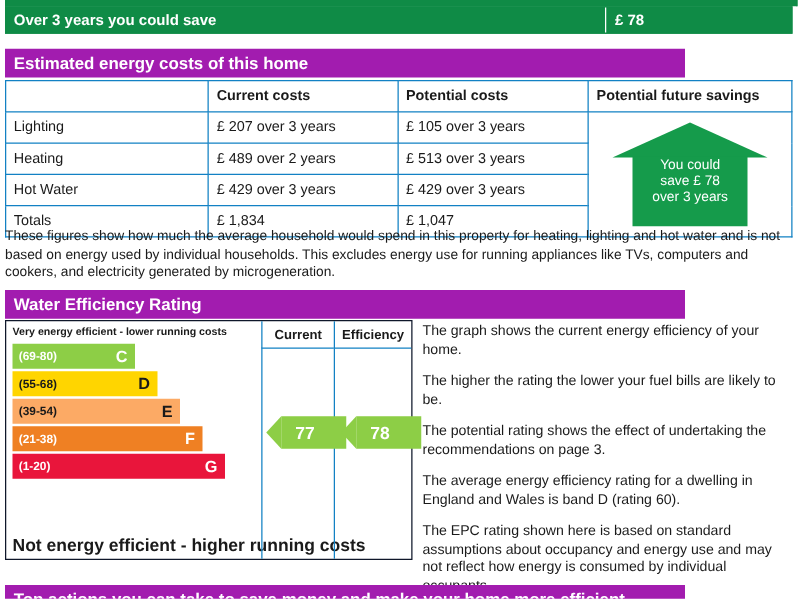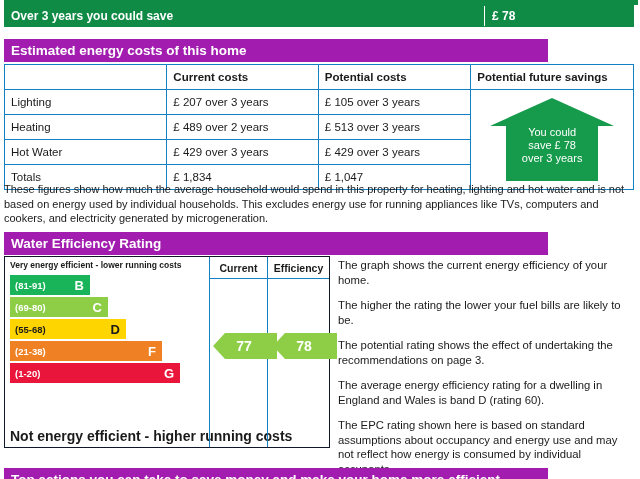--- a/index.html
+++ b/index.html
@@ -333,31 +333,31 @@
 
   <div class="explain">These figures show how much the average household would spend in this property for heating, lighting and hot water and is not based on energy used by individual households. This excludes energy use for running appliances like TVs, computers and cookers, and electricity generated by microgeneration.</div>
 
   <div class="section-header" id="eer-header">Water Efficiency Rating</div>
 
   <div class="eer-box">
     <div class="eer-caption-top">Very energy efficient - lower running costs</div>
     <div class="eer-caption-bottom">Not energy efficient - higher running costs</div>
 
     <div class="bands">
-      <div class="band b">
-        <span class="rng">(81-91)</span>
-        <span class="ltr">B</span>
-      </div>
       <div class="band c">
         <span class="rng">(69-80)</span>
         <span class="ltr">C</span>
       </div>
       <div class="band d">
         <span class="rng">(55-68)</span>
         <span class="ltr">D</span>
+      </div>
+      <div class="band e">
+        <span class="rng">(39-54)</span>
+        <span class="ltr">E</span>
       </div>
       <div class="band f">
         <span class="rng">(21-38)</span>
         <span class="ltr">F</span>
       </div>
       <div class="band g">
         <span class="rng">(1-20)</span>
         <span class="ltr">G</span>
       </div>
     </div>

